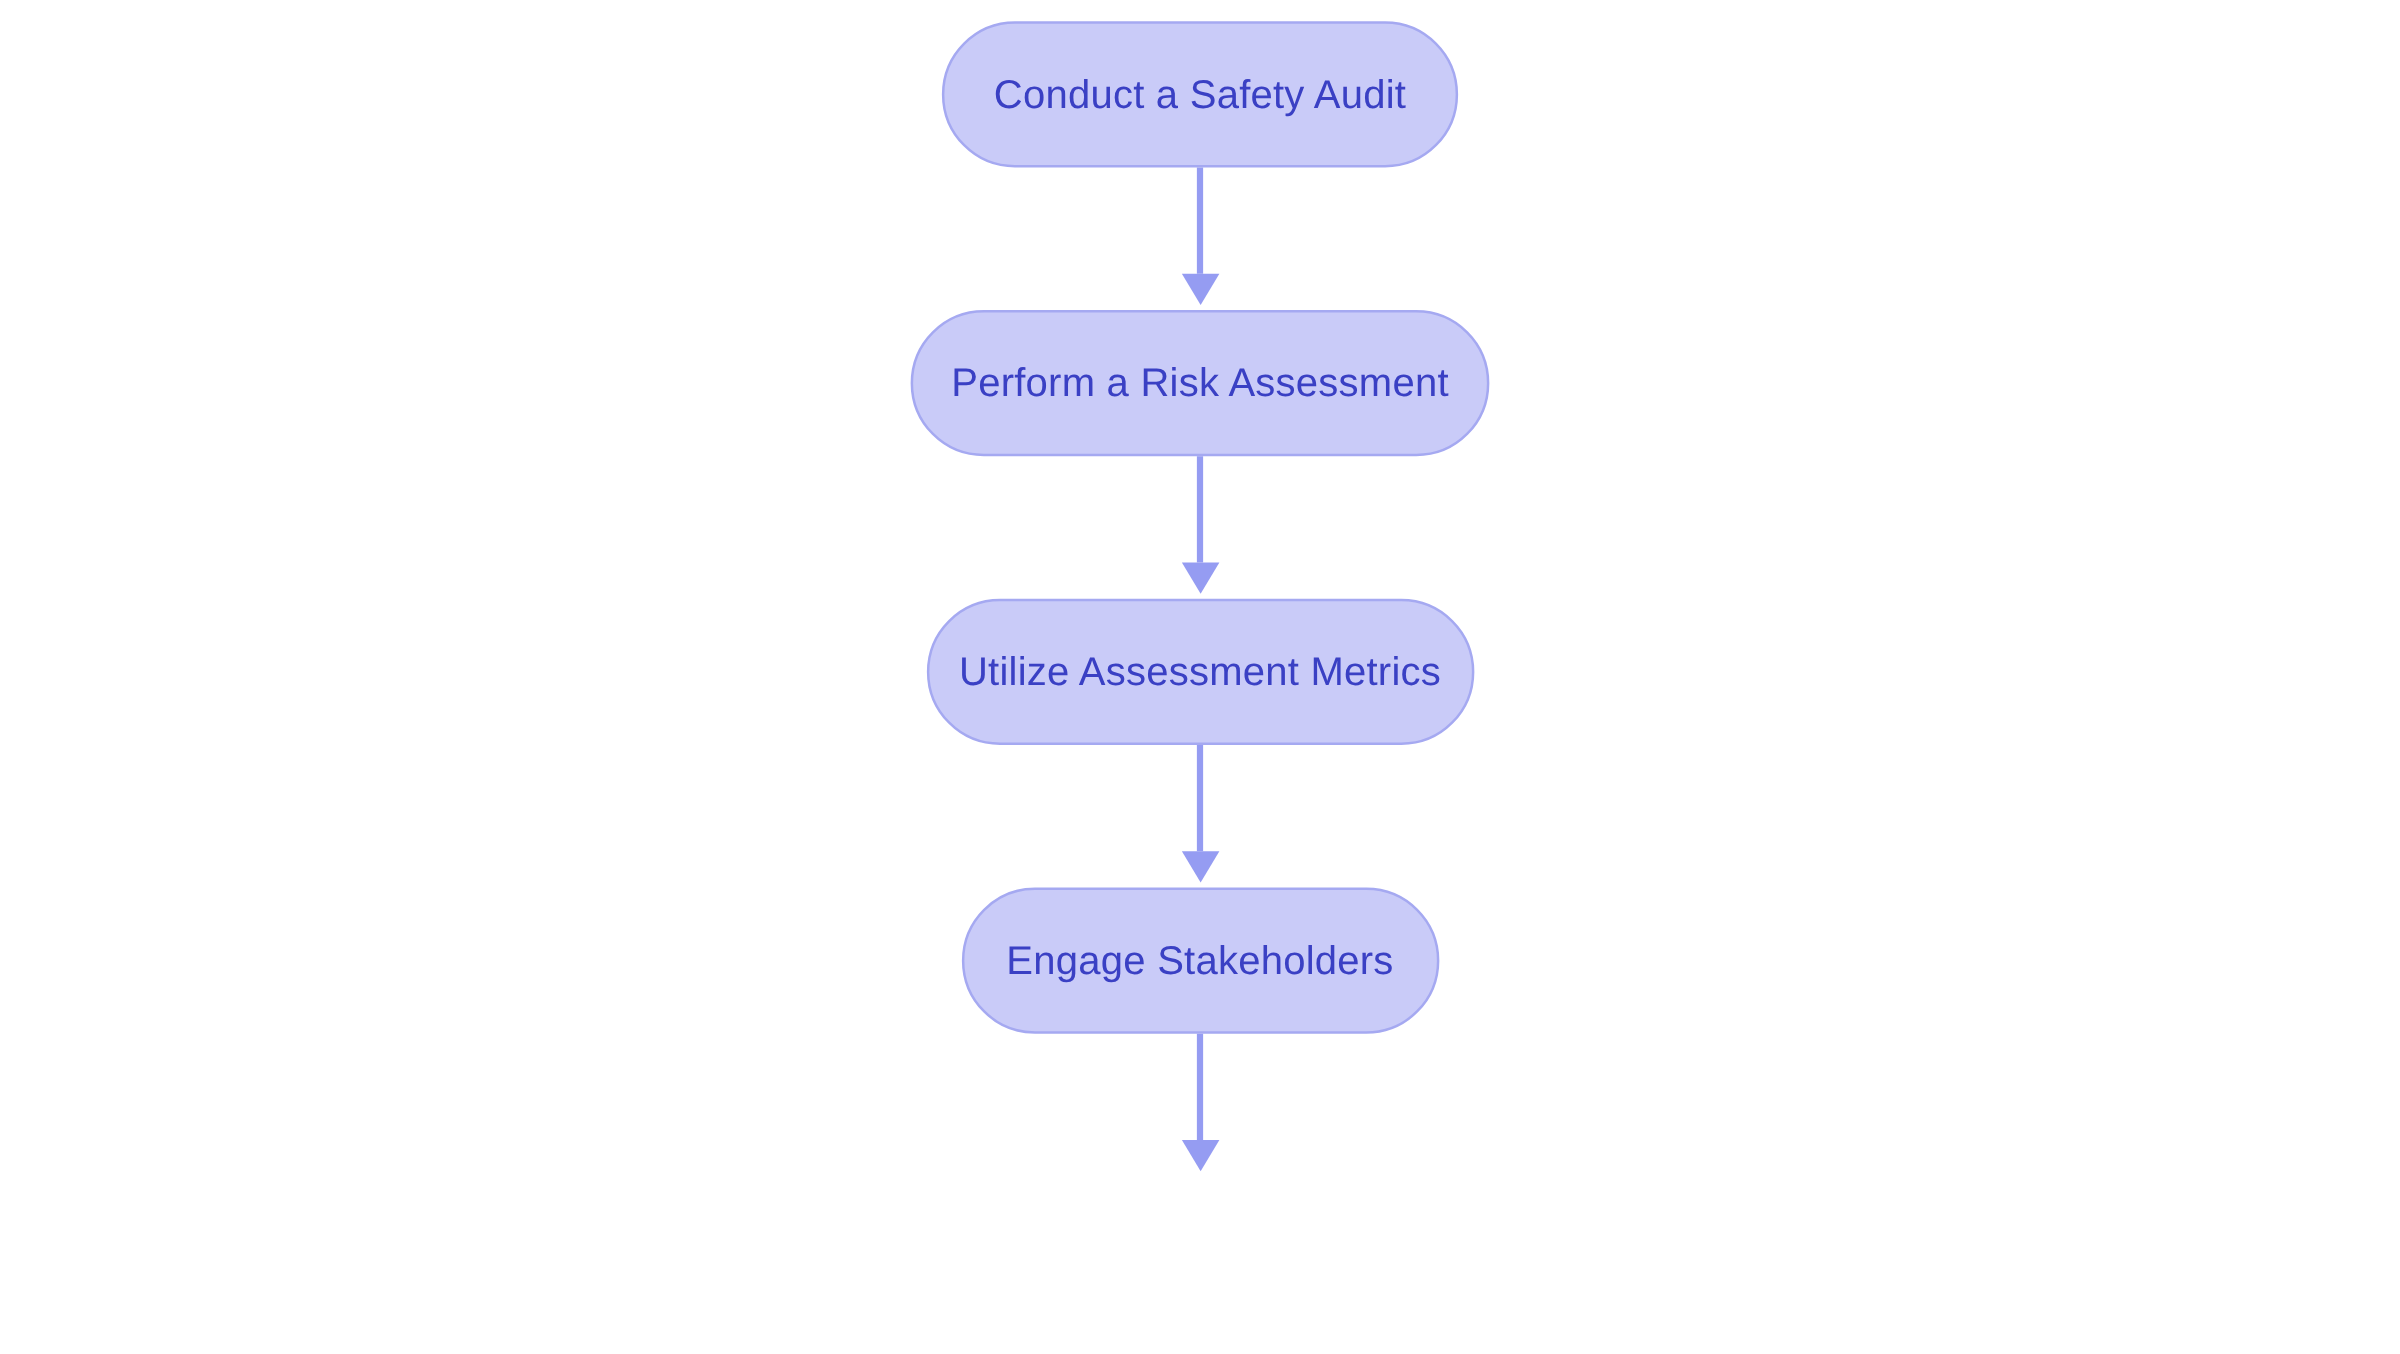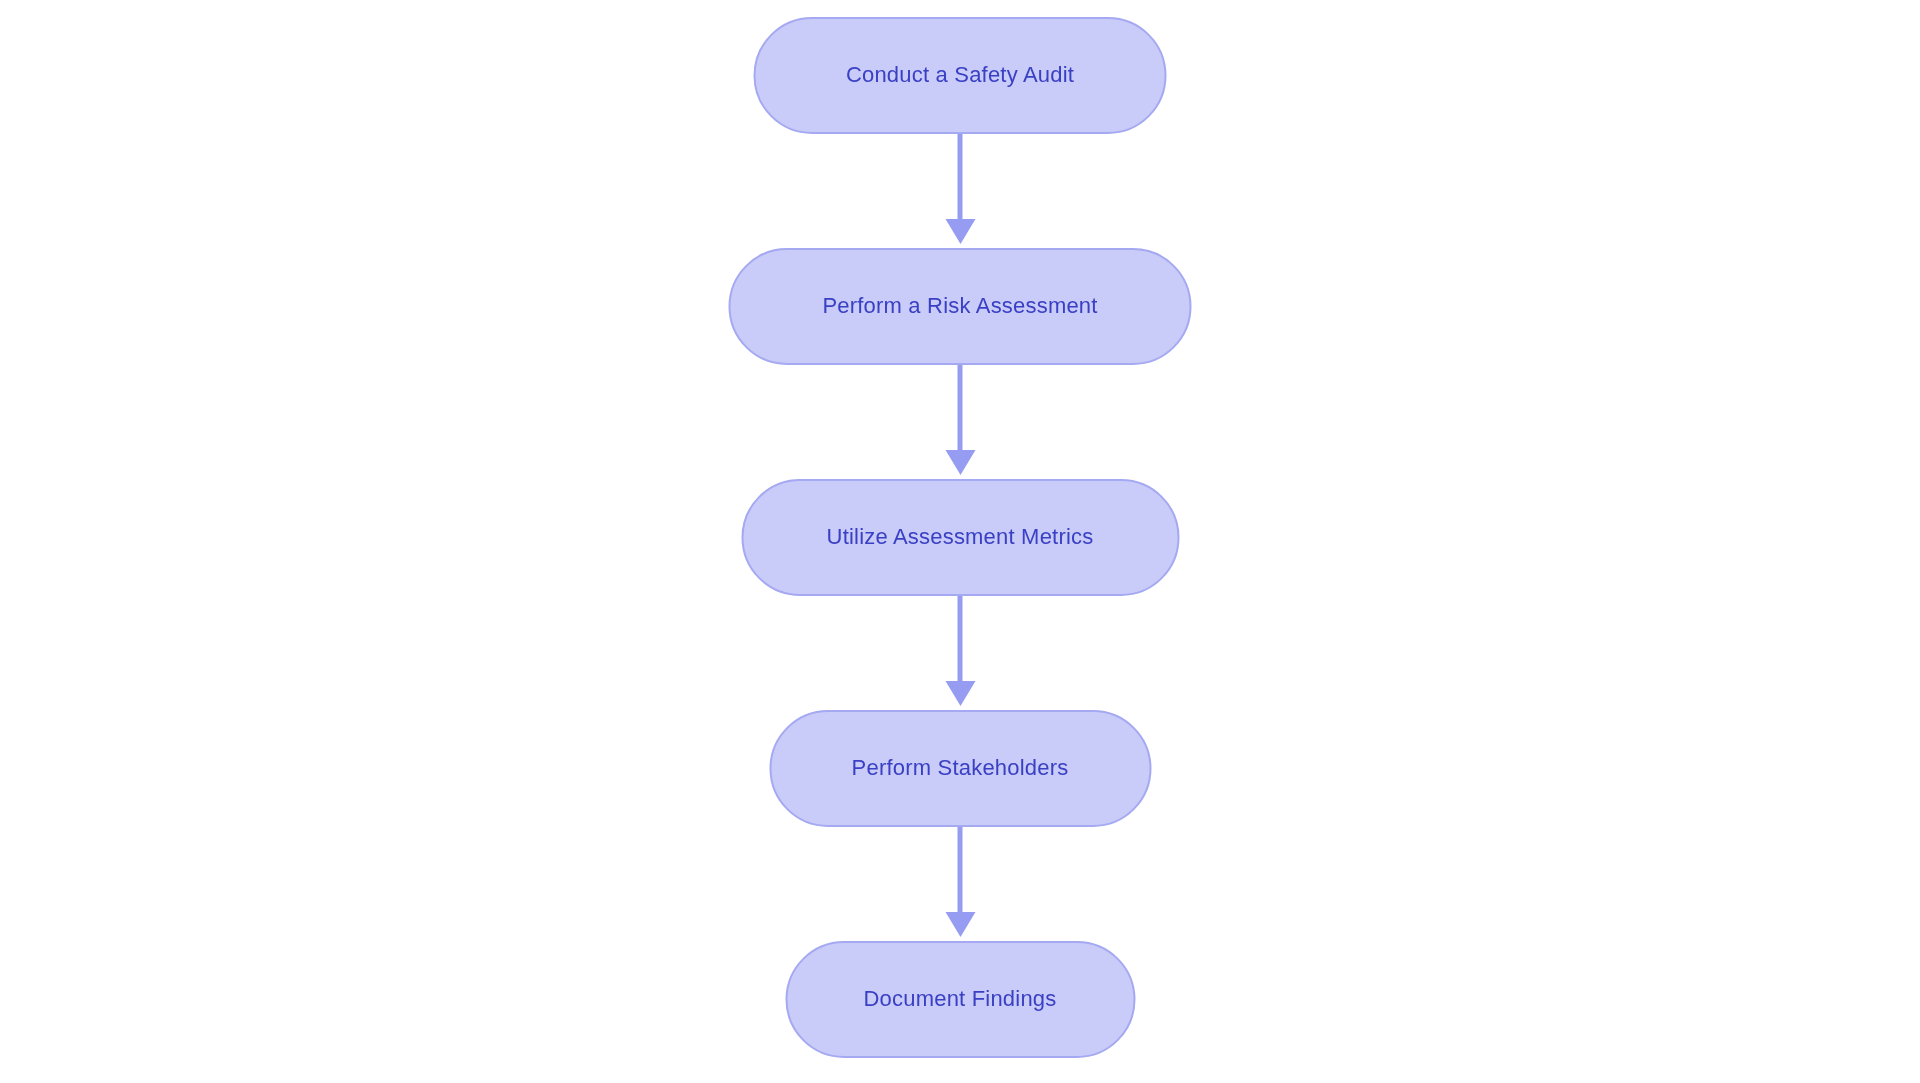--- a/index.html
+++ b/index.html
@@ -30,21 +30,21 @@
     border-radius: 60px;
     background: #c9cbf8;
     border: 2px solid #a5a9f1;
     display: flex;
     align-items: center;
     justify-content: center;
     flex: 0 0 auto;
   }
   .node-label {
     color: #3a40c4;
-    font-size: 22px;
+    font-size: 32px;
     font-weight: 400;
     letter-spacing: 0.2px;
     white-space: nowrap;
     line-height: 1;
     padding-bottom: 2px;
   }
   .node-0 { width: 413px; }
   .node-1 { width: 463px; }
   .node-2 { width: 438px; }
   .node-3 { width: 382px; }
@@ -97,26 +97,23 @@
     <div class="node node-2">
       <span class="node-label">Utilize Assessment Metrics</span>
     </div>
 
     <div class="arrow" aria-hidden="true">
       <div class="shaft"></div>
       <div class="head"></div>
     </div>
 
     <div class="node node-3">
-      <span class="node-label">Perform Stakeholders</span>
+      <span class="node-label">Engage Stakeholders</span>
     </div>
 
     <div class="arrow" aria-hidden="true">
       <div class="shaft"></div>
       <div class="head"></div>
     </div>
 
-    <div class="node node-4">
-      <span class="node-label">Document Findings</span>
-    </div>
 
   </div>
 </div>
 
 </body></html>

